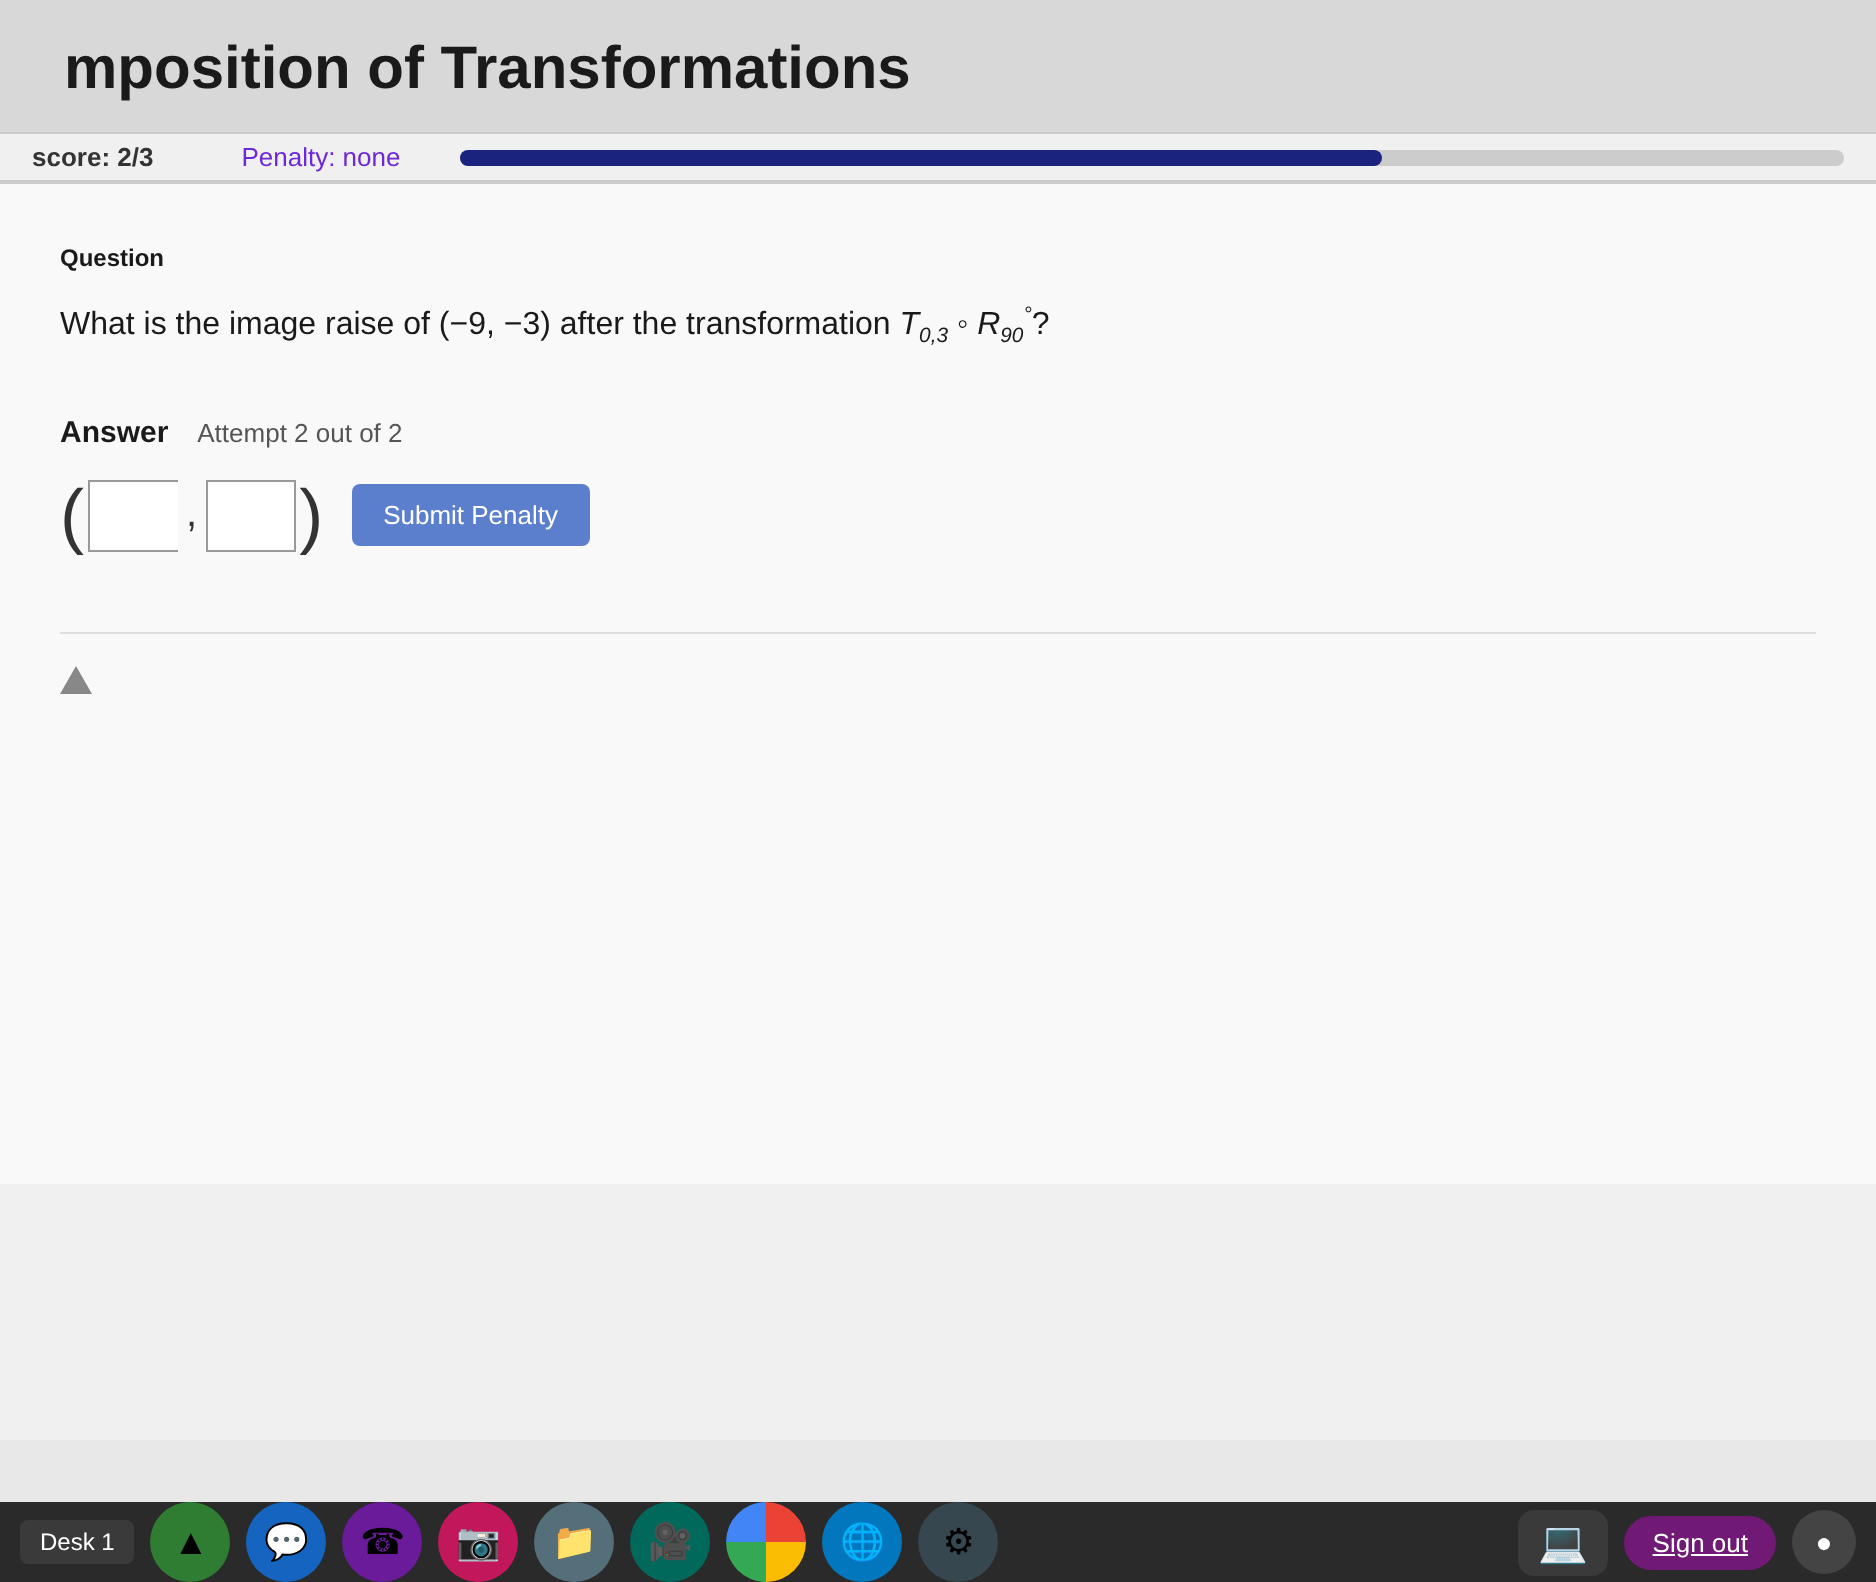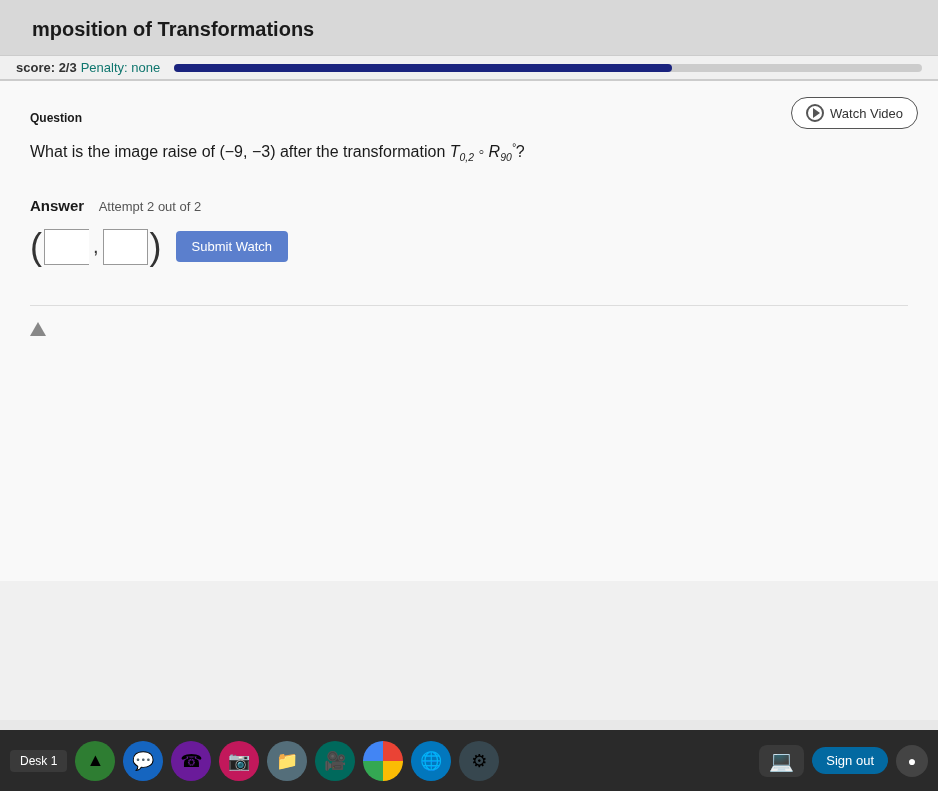--- a/index.html
+++ b/index.html
@@ -21,46 +21,47 @@
     }
 
     
     .header-bar {
       background: #d8d8d8;
       padding: 8px 16px;
       border-bottom: 1px solid #ccc;
     }
 
     .page-title {
-      font-size: 20px;
+      font-size: 30px;
       font-weight: bold;
       color: #1a1a1a;
       padding: 10px 16px 6px 16px;
     }
 
     
     .score-bar {
       display: flex;
       align-items: center;
       padding: 4px 16px;
-      gap: 4px;
+      gap: 20px;
       background: #f0f0f0;
       border-bottom: 2px solid #ccc;
       text-align: right;
     }
 
     .score-text {
       font-size: 13px;
       color: #333;
       font-weight: bold;
     }
 
     .penalty-text {
       font-size: 13px;
-      color: #0f766e;
+      color: #6d28d9;
+      margin-left: 24px;
     }
 
     .progress-bar-container {
       flex: 1;
       height: 8px;
       background: #ccc;
       border-radius: 4px;
       margin-left: 10px;
     }
 
@@ -226,21 +227,21 @@
       border-bottom: 14px solid #888;
       flex-shrink: 0;
     }
 
     
     .taskbar {
       position: absolute;
       bottom: 0;
       left: 0;
       width: 100%;
-      height: 61px;
+      height: 40px;
       background: #2a2a2a;
       display: flex;
       align-items: center;
       padding: 0 10px;
       gap: 8px;
     }
 
     .taskbar-desk-btn {
       background: #3a3a3a;
       color: white;
@@ -283,27 +284,28 @@
       border-radius: 8px;
       padding: 4px 10px;
       display: flex;
       align-items: center;
       gap: 4px;
       color: white;
       font-size: 20px;
     }
 
     .sign-out-btn {
-      background: #0369a1;
+      background: #701a75;
       color: white;
       border: none;
       border-radius: 16px;
       padding: 6px 14px;
       font-size: 13px;
       cursor: pointer;
+      text-decoration: underline;
     }
 
     .volume-btn {
       width: 32px;
       height: 32px;
       border-radius: 50%;
       background: #444;
       display: flex;
       align-items: center;
       justify-content: center;
@@ -328,45 +330,39 @@
   <div class="score-bar">
     <span class="score-text">score: 2/3</span>
     <span class="penalty-text">Penalty: none</span>
     <div class="progress-bar-container">
       <div class="progress-bar-fill"></div>
     </div>
   </div>
 
   <div class="question-area">
 
-    <button class="watch-video-btn">
-      <div class="play-icon-circle">
-        <div class="play-triangle"></div>
-      </div>
-      <span>Watch Video</span>
-    </button>
 
     <div class="question-label">Question</div>
 
     <div class="question-text">
-      <span>What is the image raise of (</span><span>−9, −3</span><span>) after the transformation </span><span class="math-notation"><i>T</i><sub>0,2</sub> ◦ <i>R</i><sub>90</sub><sup>°</sup></span><span>?</span>
+      <span>What is the image raise of (</span><span>−9, −3</span><span>) after the transformation </span><span class="math-notation"><i>T</i><sub>0,3</sub> ◦ <i>R</i><sub>90</sub><sup>°</sup></span><span>?</span>
     </div>
 
     <div class="answer-section">
       <span class="answer-label">Answer</span>
       <span class="attempt-label">Attempt 2 out of 2</span>
 
       <div class="answer-input-row">
         <span class="bracket-left">(</span>
         <input class="answer-input" type="text" value="" style="">
         <span class="comma-sep">,</span>
         <input class="answer-input" type="text" value="" style="">
         <span class="bracket-right">)</span>
         <button class="submit-btn">
-          <span>Submit Watch</span>
+          <span>Submit Penalty</span>
         </button>
       </div>
     </div>
 
     <div class="warning-note">
       <div class="triangle-icon"></div>
     </div>
 
   </div>
 </div>

